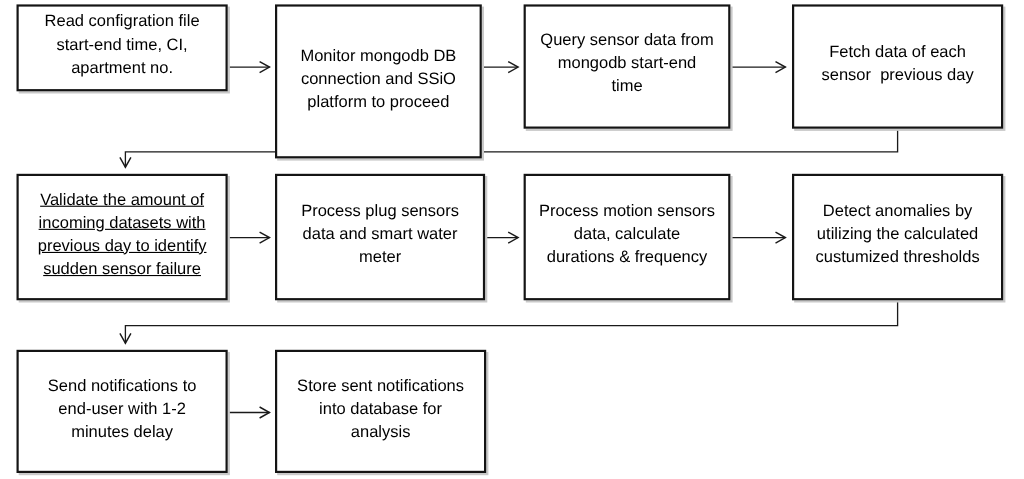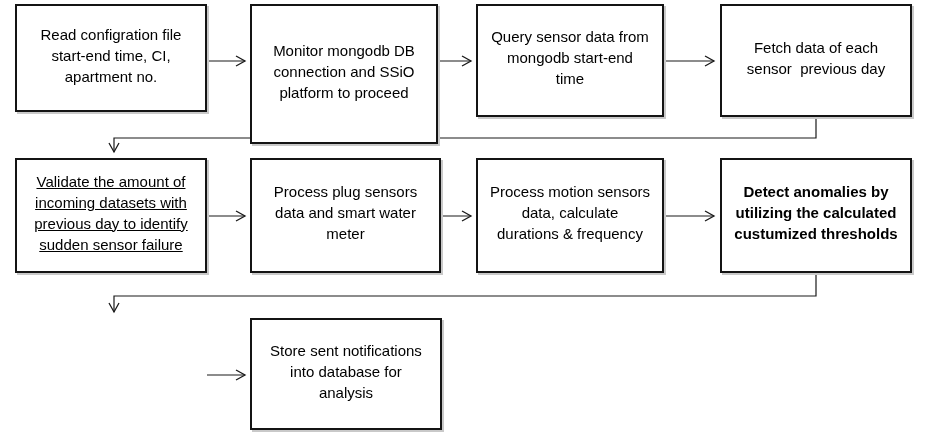--- a/index.html
+++ b/index.html
@@ -53,21 +53,21 @@
       <path d="M664,61 L714,61" marker-end="url(#openArrow)"></path>
       <path d="M816,118 L816,138 L114,138 L114,152" marker-end="url(#openArrow)"></path>
       <path d="M207,216 L245,216" marker-end="url(#openArrow)"></path>
       <path d="M438,216 L471,216" marker-end="url(#openArrow)"></path>
       <path d="M664,216 L714,216" marker-end="url(#openArrow)"></path>
       <path d="M816,274 L816,296 L114,296 L114,312" marker-end="url(#openArrow)"></path>
       <path d="M207,375 L245,375" marker-end="url(#openArrow)"></path>
     </g>
   </svg>
 
-  <div class="box" style="left:15px;  top:4px;   width:192px; height:108px;">
+  <div class="box" style="left:15px;  top:4px;   width:192px; height:79px;">
     <span class="label">Read configration file
 start-end time, CI,
 apartment no.</span>
   </div>
   <div class="box" style="left:250px; top:4px;   width:188px; height:140px;text-align:center;">
     <span class="label">Monitor mongodb DB
 connection and SSiO
 platform to proceed</span>
   </div>
   <div class="box" style="left:720px; top:4px;   width:192px; height:113px;">
@@ -89,25 +89,30 @@
   <div class="box" style="left:250px; top:158px; width:191px; height:115px;">
     <span class="label">Process plug sensors
 data and smart water
 meter</span>
   </div>
   <div class="box" style="left:476px; top:158px; width:188px; height:115px;">
     <span class="label">Process motion sensors
 data, calculate
 durations &amp; frequency</span>
   </div>
-  <div class="box" style="left:720px; top:158px; width:192px; height:115px;font-weight:bold;">
+  <div class="box" style="left:720px; top:158px; width:192px; height:115px;">
     <span class="label">Detect anomalies by
 utilizing the calculated
 custumized thresholds</span>
   </div>
 
+  <div class="box" style="left:15px;  top:318px; width:192px; height:112px;">
+    <span class="label">Send notifications to
+end-user with 1-2
+minutes delay</span>
+  </div>
   <div class="box" style="left:250px; top:318px; width:192px; height:112px;">
     <span class="label">Store sent notifications
 into database for
 analysis</span>
   </div>
 
 </div>
 
 </body></html>

